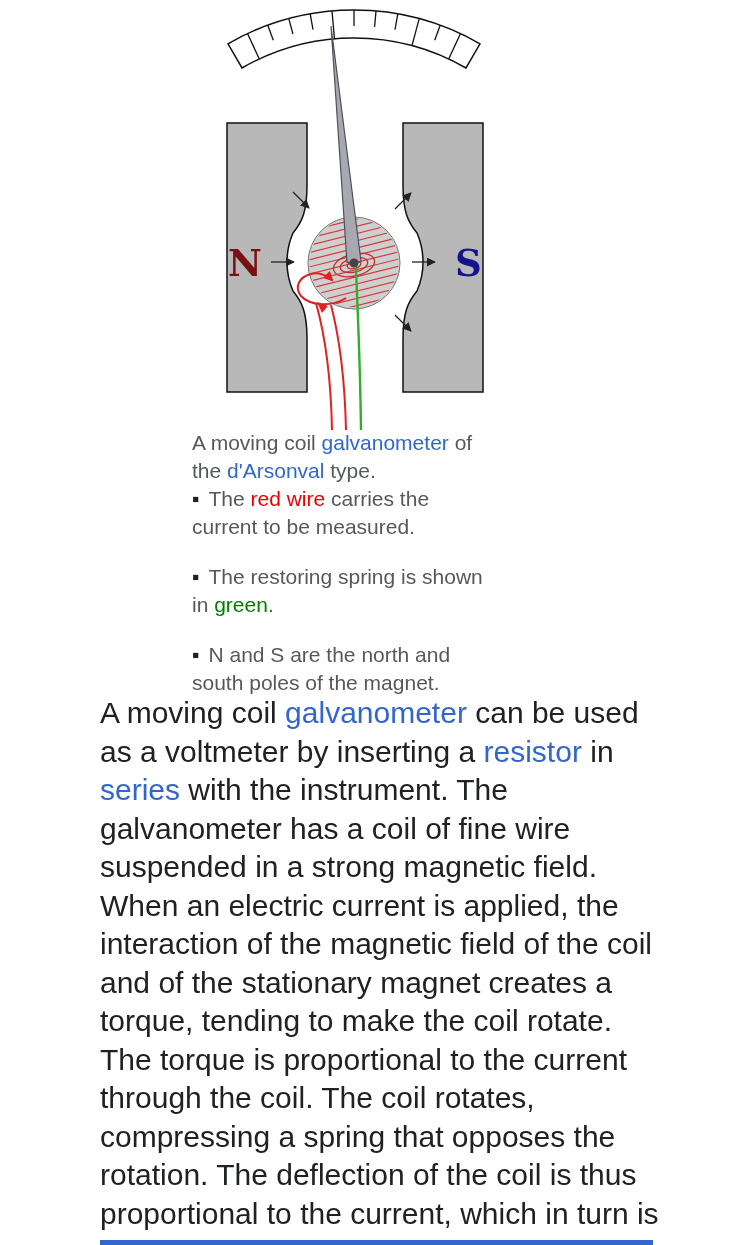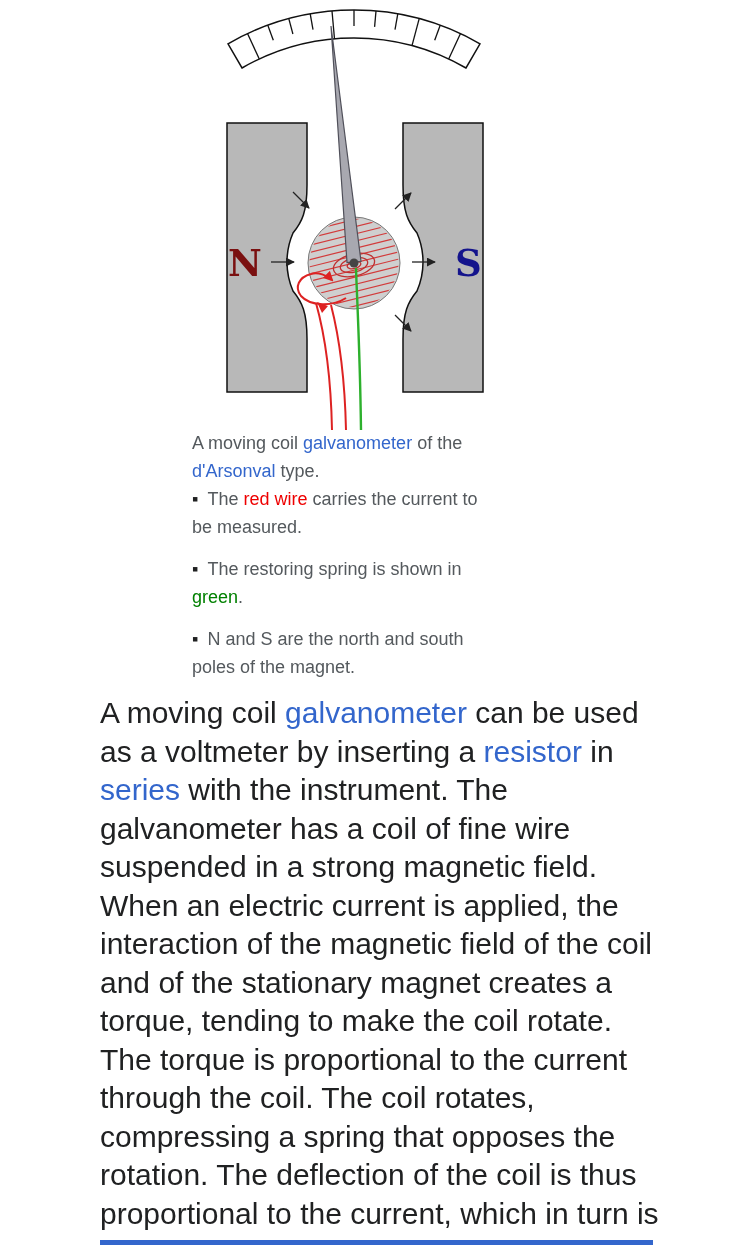--- a/index.html
+++ b/index.html
@@ -10,26 +10,26 @@
     overflow: hidden;
     font-family: "Liberation Sans", sans-serif;
     color: #202122;
   }
   figure.diagram { margin: 0; position: absolute; top: 0; left: 0; width: 750px; height: 435px; }
 
   .caption {
     position: absolute;
     left: 192px; top: 429px;
     width: 308px;
-    font-size: 18px;
+    font-size: 21px;
     line-height: 28px;
     color: #54595d;
   }
   .caption p { margin: 0; }
-  .caption p.gap { margin-top: 14px; }
+  .caption p.gap { margin-top: 22px; }
 
   .article {
     position: absolute;
     left: 100px; top: 694px;
     width: 560px;
     font-size: 30px;
     line-height: 38.5px;
     color: #202122;
   }
 

